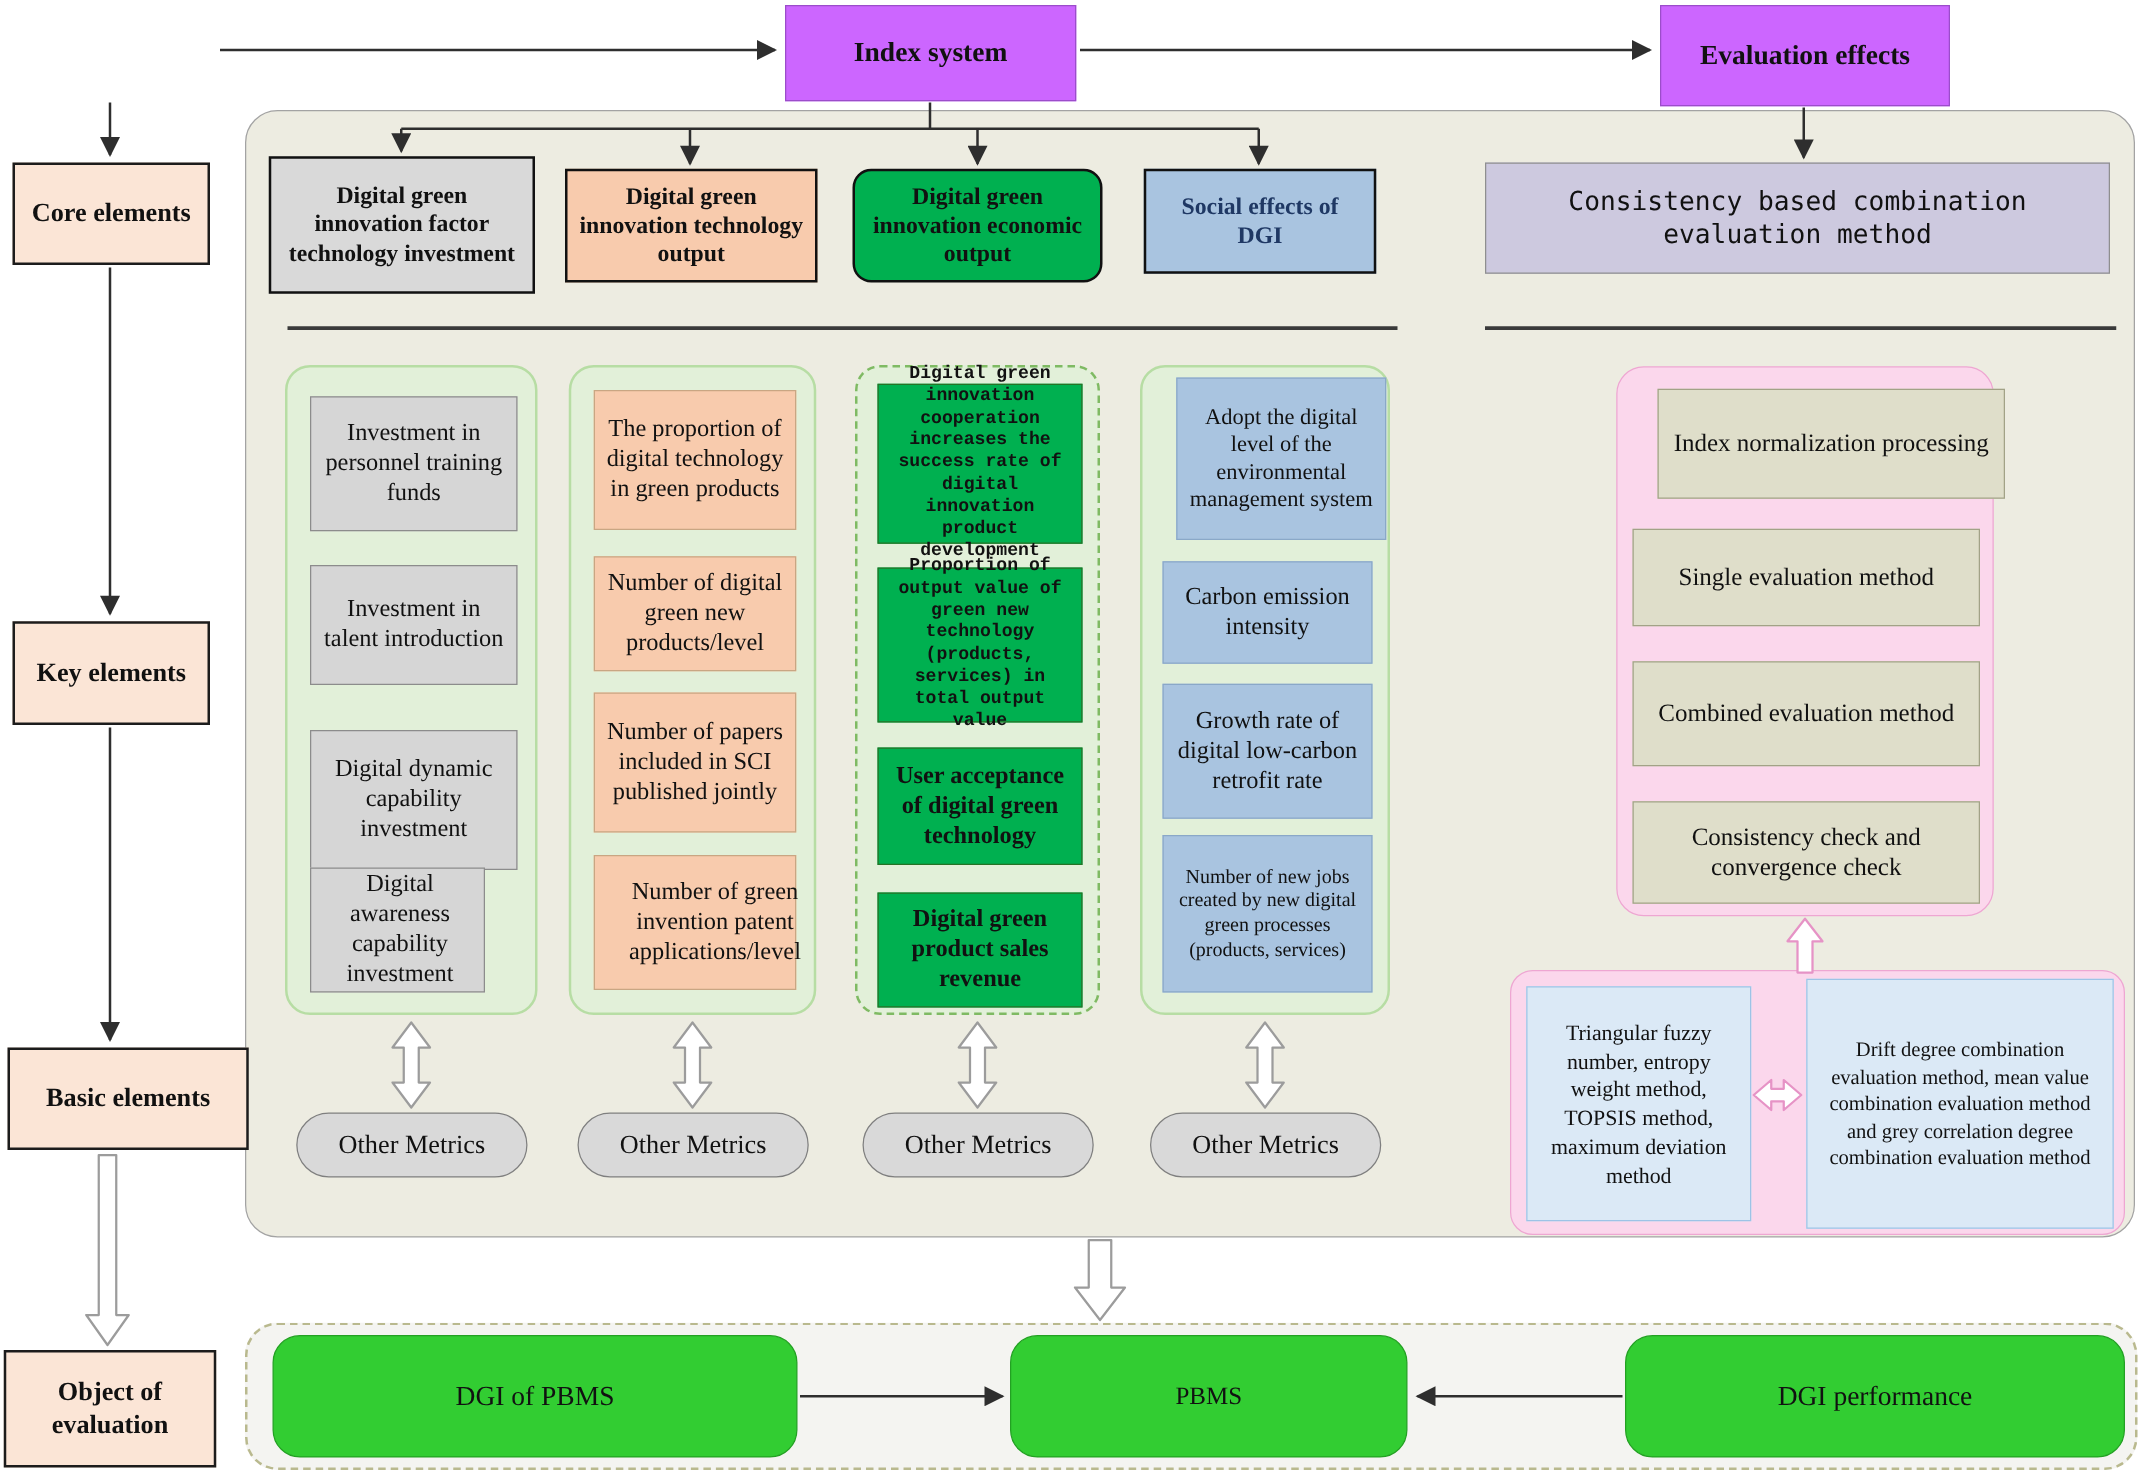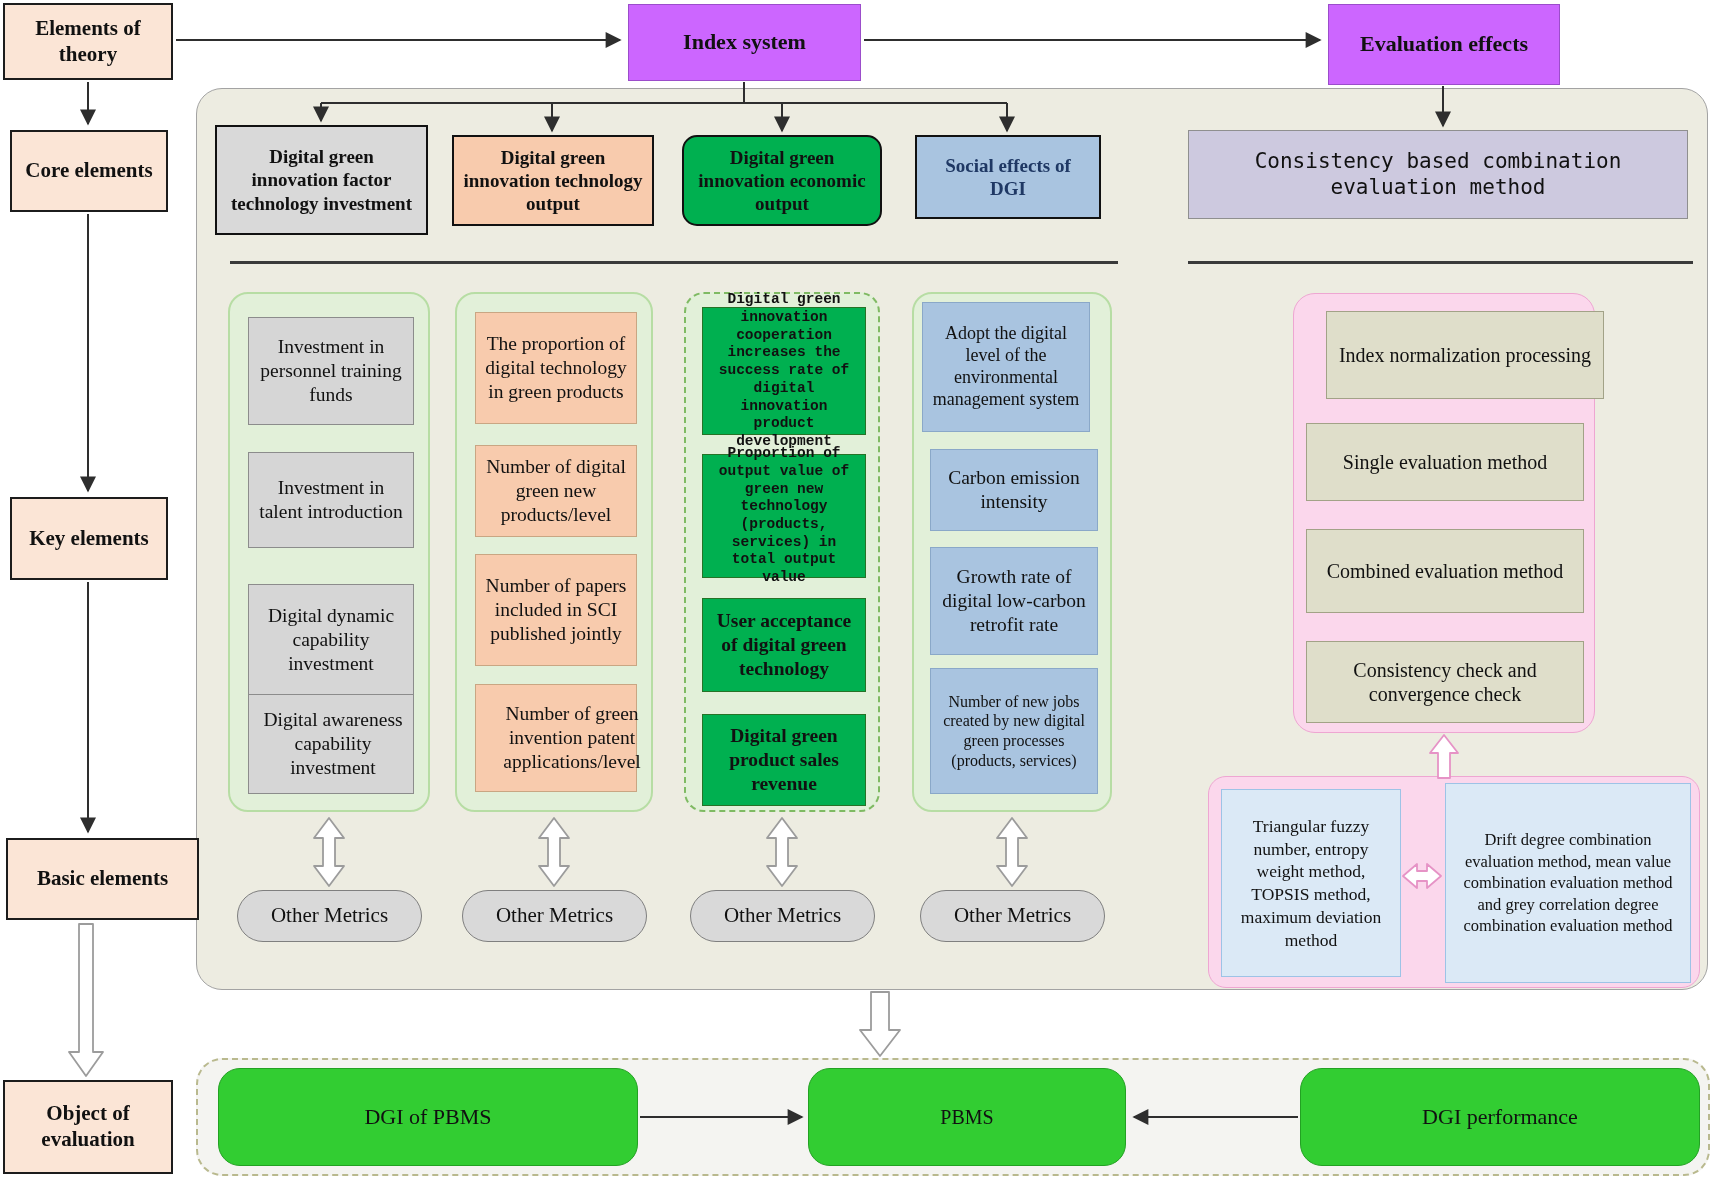--- a/index.html
+++ b/index.html
@@ -39,21 +39,20 @@
 </style>
 </head>
 <body>
 
 <div id="canvas">
 
   <div class="main-container" style="left:196px;top:88px;width:1512px;height:902px;"></div>
 
   <div class="dashed-container" style="left:196px;top:1058px;width:1514px;height:118px;"></div>
 
-  <div class="box peach" style="left:3px;top:3px;width:170px;height:77px;">Elements of theory</div>
   <div class="box peach" style="left:10px;top:130px;width:158px;height:82px;">Core elements</div>
   <div class="box peach" style="left:10px;top:497px;width:158px;height:83px;">Key elements</div>
   <div class="box peach" style="left:6px;top:838px;width:193px;height:82px;">Basic elements</div>
   <div class="box peach" style="left:3px;top:1080px;width:170px;height:94px;">Object of evaluation</div>
 
   <div class="box purple" style="left:628px;top:4px;width:233px;height:77px;">Index system</div>
   <div class="box purple" style="left:1328px;top:4px;width:232px;height:81px;">Evaluation effects</div>
 
   <div class="box hdr hdr-gray" style="left:215px;top:125px;width:213px;height:110px;">Digital green innovation factor technology investment</div>
   <div class="box hdr hdr-orange" style="left:452px;top:135px;width:202px;height:91px;">Digital green innovation technology output</div>
@@ -64,39 +63,39 @@
     <span>Consistency based combination evaluation method</span>
   </div>
 
   <div class="divider" style="left:230px;top:261px;width:888px;"></div>
   <div class="divider" style="left:1188px;top:261px;width:505px;"></div>
 
   <div class="col" style="left:228px;top:292px;width:202px;height:520px;">
     <div class="box cell c-gray" style="left:18px;top:23px;width:166px;height:108px;">Investment in personnel training funds</div>
     <div class="box cell c-gray" style="left:18px;top:158px;width:166px;height:96px;">Investment in talent introduction</div>
     <div class="box cell c-gray" style="left:18px;top:274px;width:166px;height:112px;margin-top:16px;">Digital dynamic capability investment</div>
-    <div class="box cell c-gray" style="left:18px;top:400px;width:166px;height:100px;padding-left:10px;">Digital awareness capability investment</div>
+    <div class="box cell c-gray" style="left:18px;top:400px;width:140px;height:100px;padding-left:10px;">Digital awareness capability investment</div>
   </div>
 
   <div class="col" style="left:455px;top:292px;width:198px;height:520px;">
     <div class="box cell c-orange" style="left:18px;top:18px;width:162px;height:112px;">The proportion of digital technology in green products</div>
     <div class="box cell c-orange" style="left:18px;top:151px;width:162px;height:92px;">Number of digital green new products/level</div>
     <div class="box cell c-orange" style="left:18px;top:260px;width:162px;height:112px;">Number of papers included in SCI published jointly</div>
     <div class="box cell c-orange" style="left:18px;top:390px;width:162px;height:108px;padding-left:38px;">Number of green invention patent applications/level</div>
   </div>
 
   <div class="col dashed" style="left:684px;top:292px;width:196px;height:520px;">
     <div class="box cell c-green sm" style="left:16px;top:13px;width:164px;height:128px;">Digital green innovation cooperation increases the success rate of digital innovation product development</div>
     <div class="box cell c-green sm" style="left:16px;top:160px;width:164px;height:124px;">Proportion of output value of green new technology (products, services) in total output value</div>
     <div class="box cell c-green" style="left:16px;top:304px;width:164px;height:94px;">User acceptance of digital green technology</div>
     <div class="box cell c-green" style="left:16px;top:420px;width:164px;height:92px;">Digital green product sales revenue</div>
   </div>
 
   <div class="col" style="left:912px;top:292px;width:200px;height:520px;">
-    <div class="box cell c-blue fs18" style="left:8px;top:8px;width:168px;height:130px;">Adopt the digital level of the environmental management system</div>
+    <div class="box cell c-blue fs18" style="left:27px;top:8px;width:168px;height:130px;">Adopt the digital level of the environmental management system</div>
     <div class="box cell c-blue" style="left:16px;top:155px;width:168px;height:82px;">Carbon emission intensity</div>
     <div class="box cell c-blue" style="left:16px;top:253px;width:168px;height:108px;">Growth rate of digital low-carbon retrofit rate</div>
     <div class="box cell c-blue fs16" style="left:16px;top:374px;width:168px;height:126px;">Number of new jobs created by new digital green processes (products, services)</div>
   </div>
 
   <div class="box pill" style="left:237px;top:890px;width:185px;height:52px;">Other Metrics</div>
   <div class="box pill" style="left:462px;top:890px;width:185px;height:52px;">Other Metrics</div>
   <div class="box pill" style="left:690px;top:890px;width:185px;height:52px;">Other Metrics</div>
   <div class="box pill" style="left:920px;top:890px;width:185px;height:52px;">Other Metrics</div>
 

